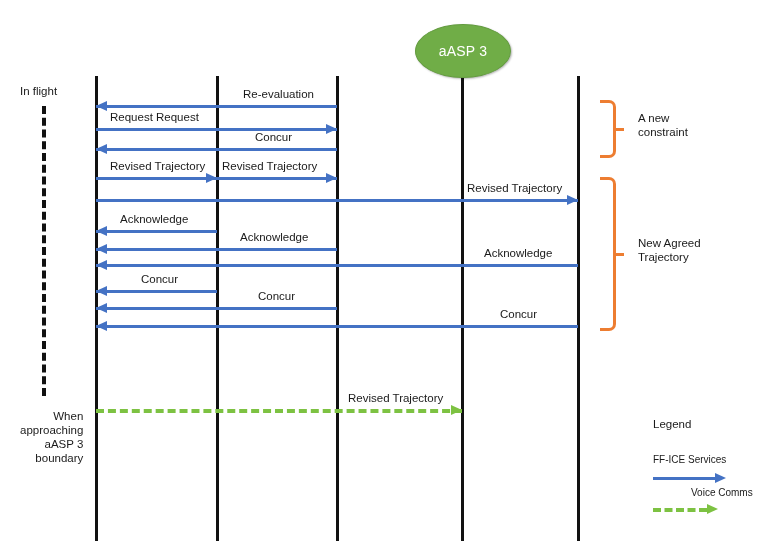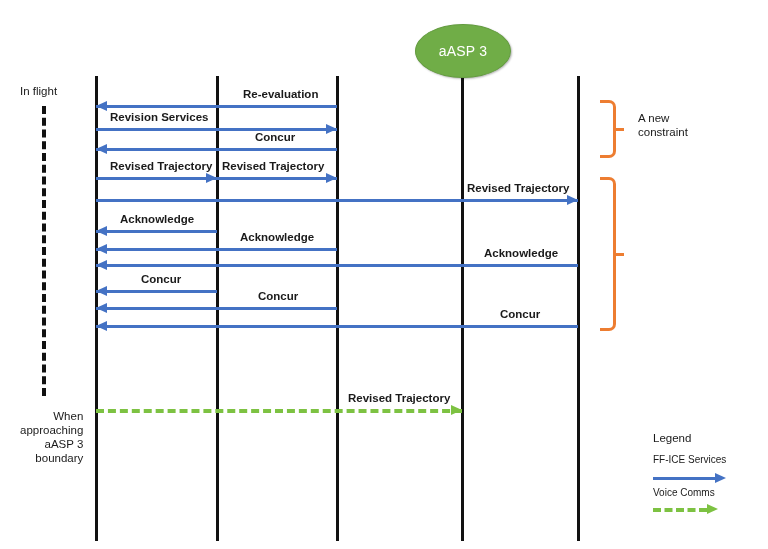--- a/index.html
+++ b/index.html
@@ -72,21 +72,20 @@
     height: 0;
   }
   .msg.voice .head.right { border-left: 11px solid #7dc242; }
 
   .msg-label {
     position: absolute;
     font-size: 11.5px;
     white-space: nowrap;
     color: #1a1a1a;
     line-height: 13px;
-    font-weight: bold;
   }
 
   
   .brace {
     position: absolute;
     border: 3px solid #ed7d31;
     border-left: none;
     border-radius: 0 7px 7px 0;
     width: 13px;
   }
@@ -162,30 +161,32 @@
     <div class="lifeline" style="left: 577px; top: 76px; height: 465px;"></div>
     <div class="dashed-lifeline" style="left: 42px; top: 106px; height: 290px;"></div>
     <div class="brace" style="left: 600px; top: 100px; height: 52px;">
       <div class="nib"></div>
     </div>
     <div class="brace-label" style="left: 638px; top: 111px;">A new
 constraint</div>
     <div class="brace" style="left: 600px; top: 177px; height: 148px;">
       <div class="nib"></div>
     </div>
+    <div class="brace-label" style="left: 638px; top: 236px;">New Agreed
+Trajectory</div>
     <div class="msg" style="left: 96px; top: 105px; width: 241px;">
       <div class="shaft" style="width: 241px;"></div>
       <div class="head left" style="left: 0px;"></div>
     </div>
     <div class="msg-label" style="left: 243px; top: 88px;">Re-evaluation</div>
     <div class="msg" style="left: 96px; top: 128px; width: 241px;">
       <div class="shaft" style="width: 241px;"></div>
       <div class="head right" style="left: 230px;"></div>
     </div>
-    <div class="msg-label" style="left: 110px; top: 111px;">Revision Services</div>
+    <div class="msg-label" style="left: 110px; top: 111px;">Request Request</div>
     <div class="msg" style="left: 96px; top: 148px; width: 241px;">
       <div class="shaft" style="width: 241px;"></div>
       <div class="head left" style="left: 0px;"></div>
     </div>
     <div class="msg-label" style="left: 255px; top: 131px;">Concur</div>
     <div class="msg" style="left: 96px; top: 177px; width: 121px;">
       <div class="shaft" style="width: 121px;"></div>
       <div class="head right" style="left: 110px;"></div>
     </div>
     <div class="msg-label" style="left: 110px; top: 160px;">Revised Trajectory</div>
@@ -235,24 +236,24 @@
     </div>
     <div class="msg-label" style="left: 348px; top: 392px;">Revised Trajectory</div>
     <div class="actor green" style="left: 415px; top: 24px;">
       <span>aASP 3</span>
     </div>
     <div class="note" style="left: 20px; top: 84px;">In flight</div>
     <div class="note" style="left: 20px; top: 409px;">When
 approaching
 aASP 3
 boundary</div>
-    <div class="legend-title" style="left: 653px; top: 432px;">Legend</div>
+    <div class="legend-title" style="left: 653px; top: 418px;">Legend</div>
     <div class="legend-item-label" style="left: 653px; top: 454px;">FF-ICE Services</div>
     <div class="legend-arrow" style="left: 653px; top: 477px;">
       <div class="shaft"></div>
       <div class="head"></div>
     </div>
-    <div class="legend-item-label" style="left: 653px; top: 487px;">Voice Comms</div>
+    <div class="legend-item-label" style="left: 691px; top: 487px;">Voice Comms</div>
     <div class="legend-arrow voice" style="left: 653px; top: 508px;">
       <div class="shaft"></div>
       <div class="head"></div>
     </div>
   </div>
 
 </body></html>

